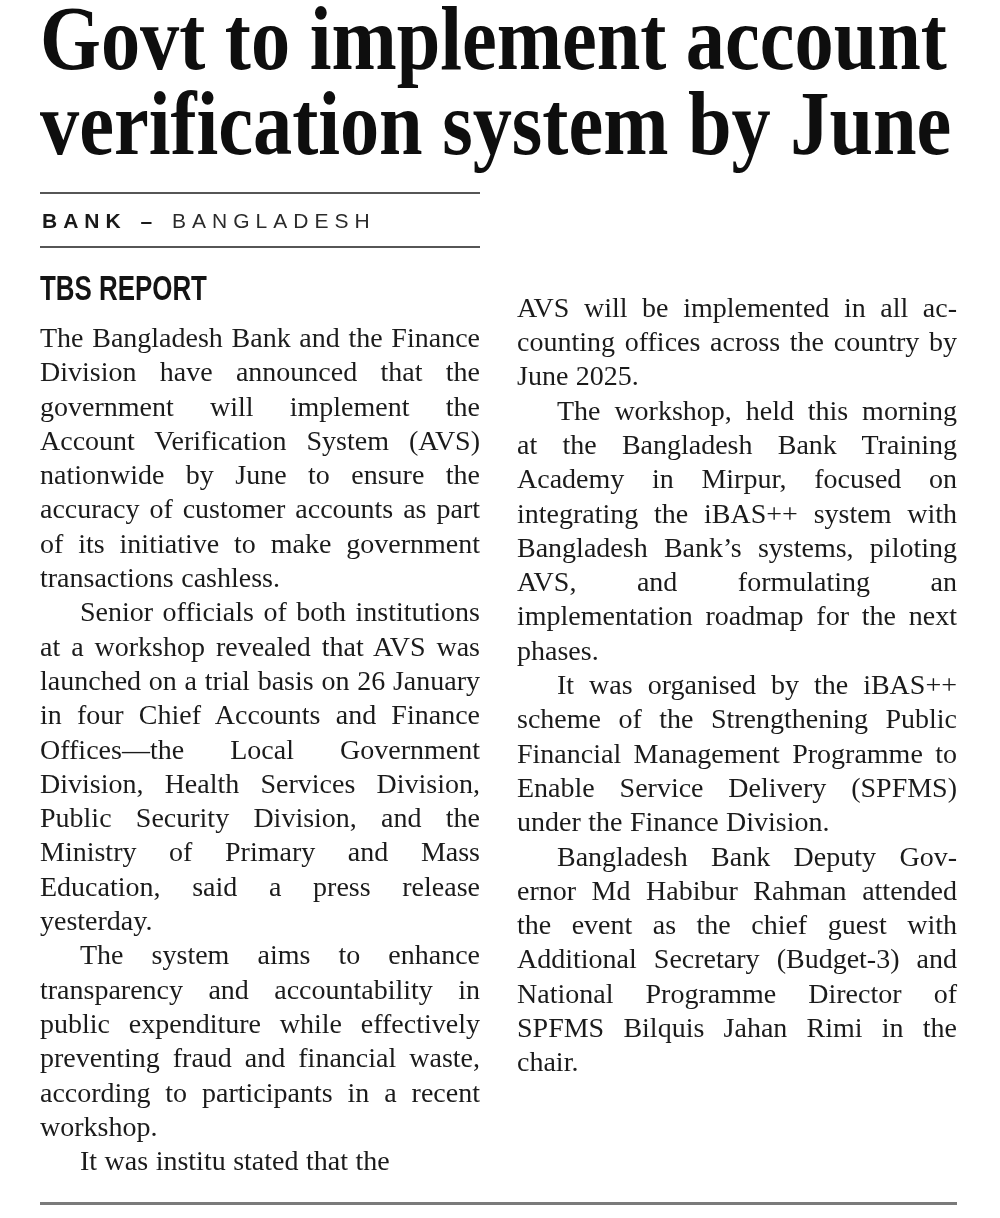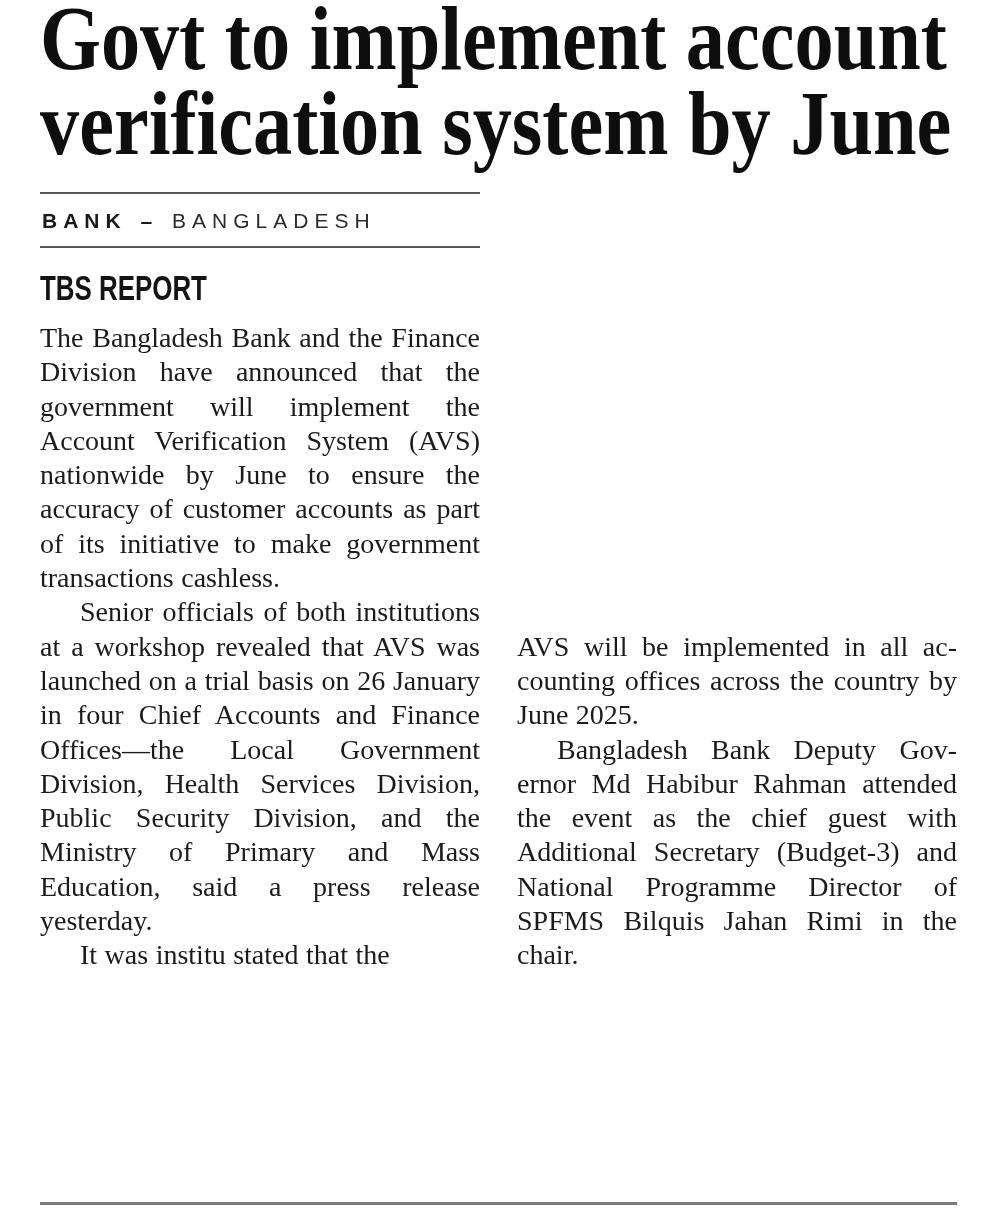--- a/index.html
+++ b/index.html
@@ -36,21 +36,21 @@
     line-height: 85px;
     transform: scaleX(0.87);
     transform-origin: 0 50%;
   }
 
   
   .columns {
     display: flex;
     gap: 37px;
     margin-top: 20px;
-    align-items: flex-end;
+    align-items: center;
   }
   .col { width: 440px; }
 
   
   .kicker {
     border-top: 2px solid #565656;
     border-bottom: 2px solid #565656;
     padding: 15px 2px 13px 2px;
     font-family: "Liberation Sans", sans-serif;
     font-size: 21px;
@@ -120,27 +120,30 @@
         <span class="kicker-section">BANK</span>
         <span class="kicker-sep">–</span>
         <span class="kicker-region">BANGLADESH</span>
       </div>
 
       <div class="byline">TBS REPORT</div>
 
       <div class="body-text">
         <p>The Bangladesh Bank and the Fi­nance Division have announced that the government will implement the Account Verification System (AVS) nationwide by June to ensure the accuracy of customer accounts as part of its initiative to make gov­ernment transactions cashless.</p>
         <p class="indent">Senior officials of both institu­tions at a workshop revealed that AVS was launched on a trial basis on 26 January in four Chief Ac­counts and Finance Offices—the Local Government Division, Health Services Division, Public Security Division, and the Ministry of Prima­ry and Mass Education, said a press release yesterday.</p>
+        <p class="indent">The system aims to enhance transparency and accountability in public expenditure while effective­ly preventing fraud and financial waste, according to participants in a recent workshop.</p>
         <p class="indent">It was institu stated that the</p>
       </div>
 
     </div>
 
     <div class="col right">
       <p>AVS will be implemented in all ac­counting offices across the country by June 2025.</p>
+      <p class="indent">The workshop, held this morn­ing at the Bangladesh Bank Train­ing Academy in Mirpur, focused on integrating the iBAS++ system with Bangladesh Bank’s systems, piloting AVS, and formulating an implementation roadmap for the next phases.</p>
+      <p class="indent">It was organised by the iBAS++ scheme of the Strengthening Public Financial Management Programme to Enable Service Delivery (SPFMS) under the Finance Division.</p>
       <p class="indent">Bangladesh Bank Deputy Gov­ernor Md Habibur Rahman attend­ed the event as the chief guest with Additional Secretary (Budget-3) and National Programme Director of SPFMS Bilquis Jahan Rimi in the chair.</p>
     </div>
 
   </div>
 
   <div class="bottom-rule"></div>
 
 </div>
 
 </body></html>

